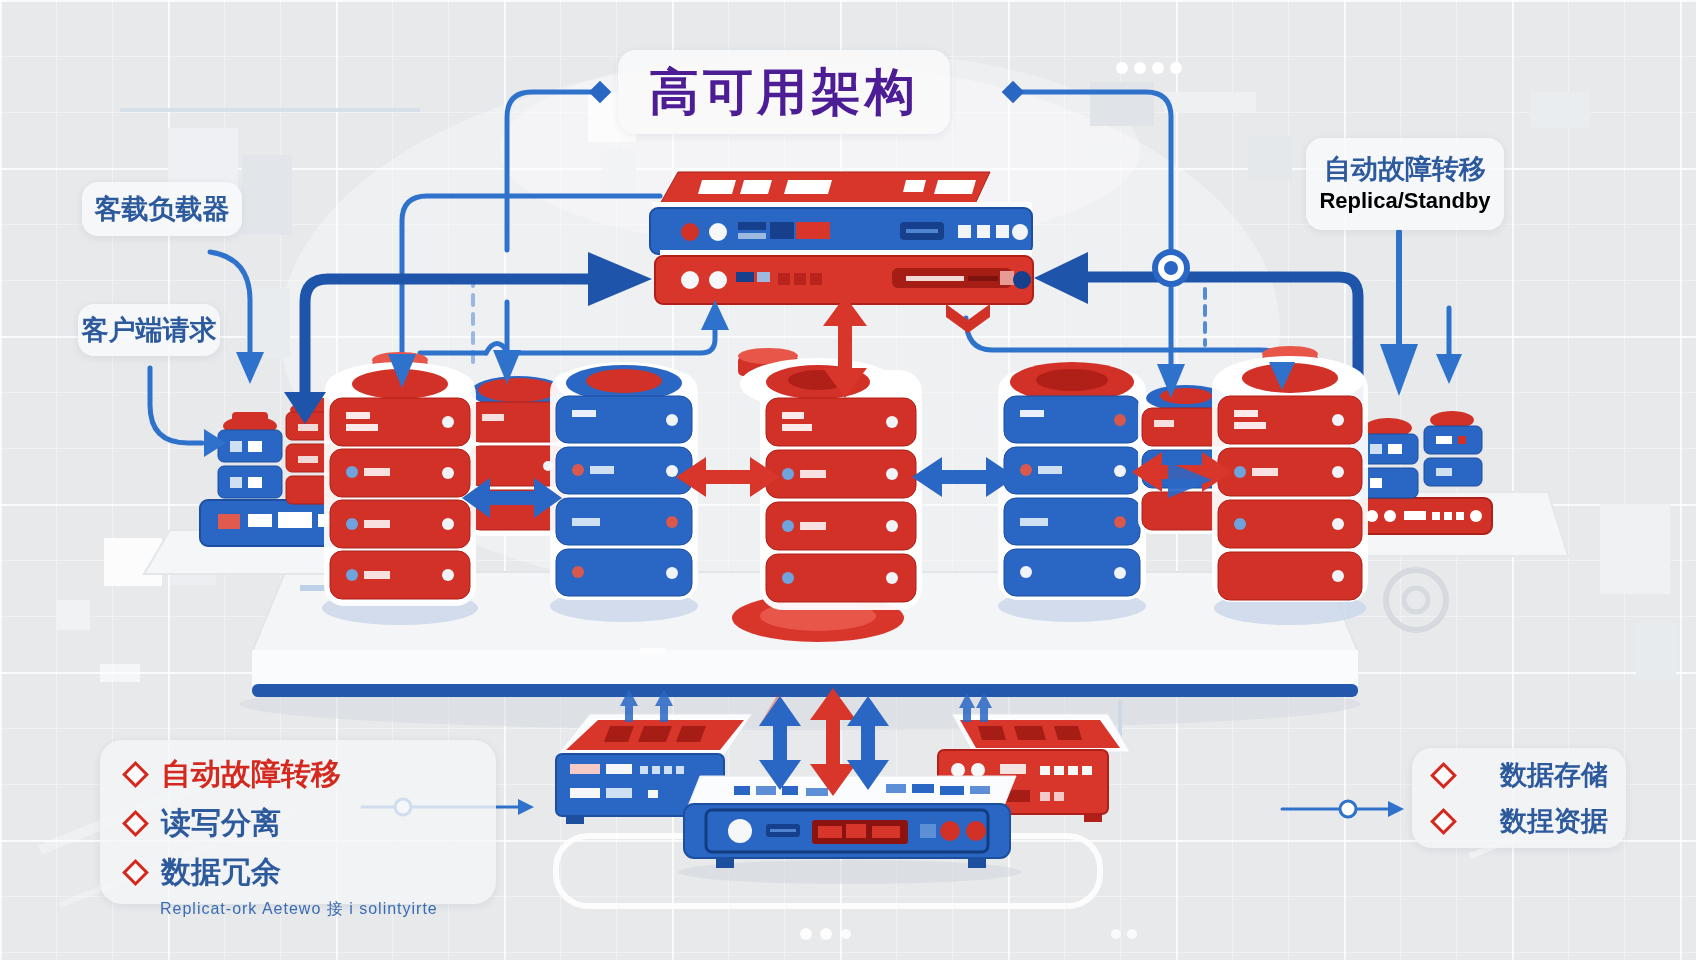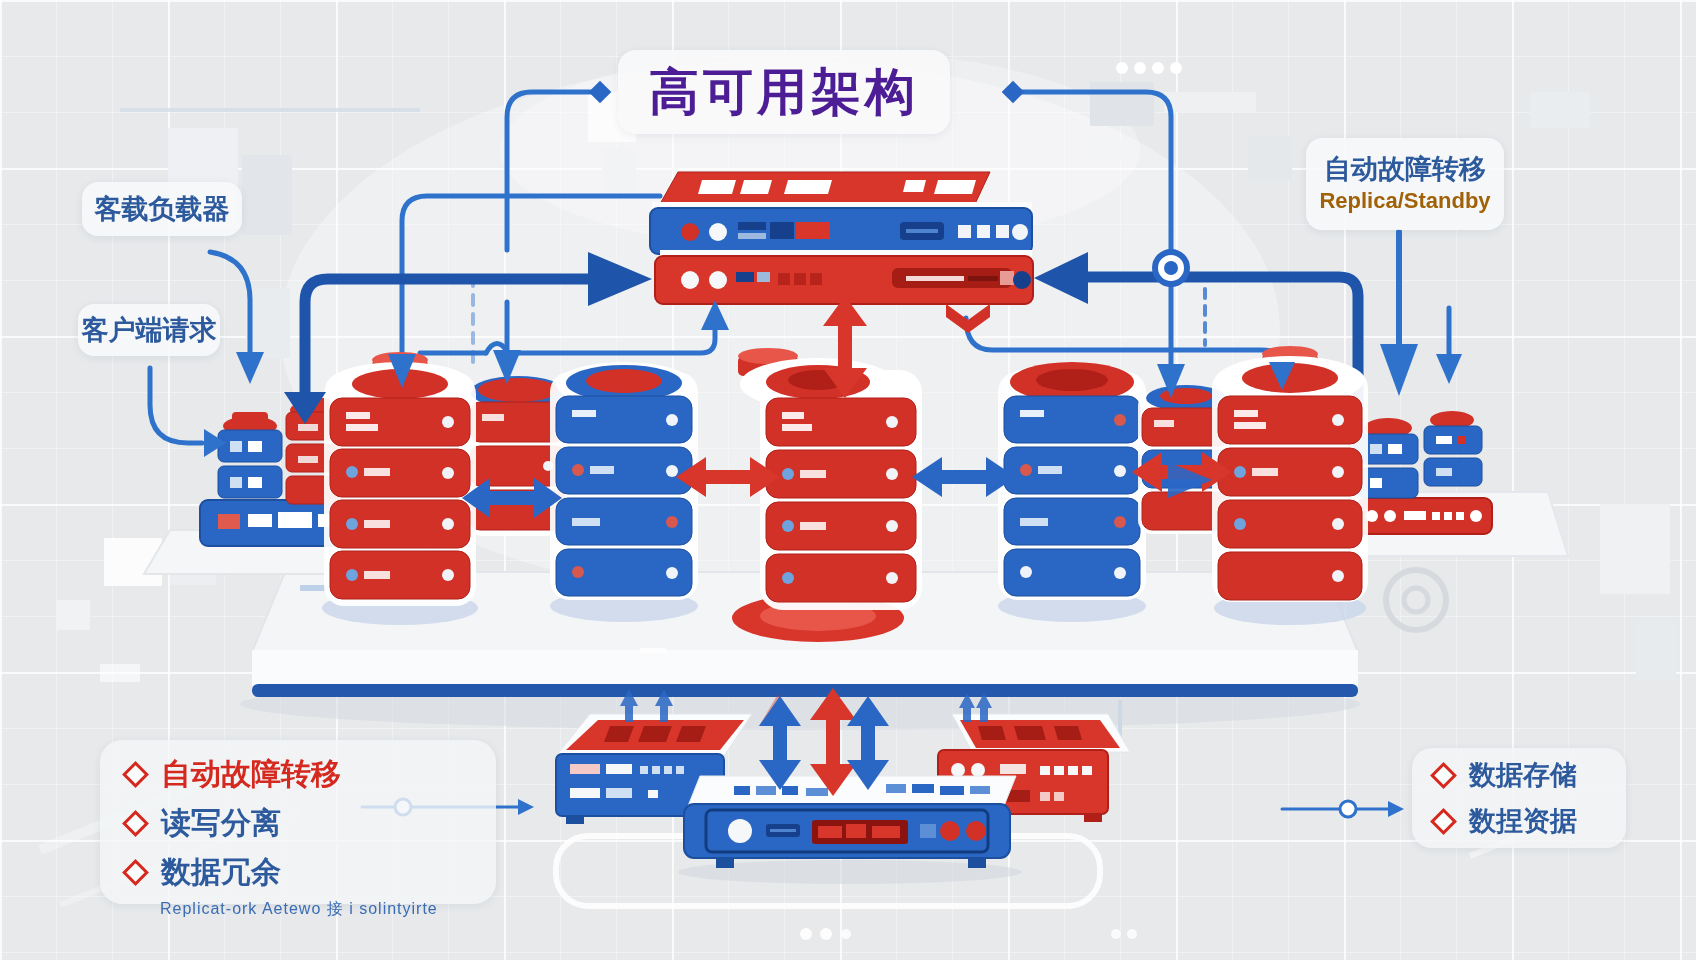--- a/index.html
+++ b/index.html
@@ -17,29 +17,29 @@
   .art{position:absolute;left:0;top:0;width:1696px;height:960px;}
   .lbl{position:absolute;display:flex;align-items:center;justify-content:center;
        background:rgba(247,248,250,.88);border-radius:16px;
        box-shadow:0 2px 8px rgba(40,60,90,.08);color:#2d5a9c;font-weight:bold;}
   .title-box{left:618px;top:50px;width:332px;height:84px;background:rgba(248,249,250,.92);
        border-radius:18px;color:#4c1d95;font-size:50px;letter-spacing:4px;}
   .lb-box{left:82px;top:182px;width:160px;height:54px;font-size:27px;}
   .client-box{left:78px;top:304px;width:142px;height:52px;font-size:27px;}
   .failover-box{left:1306px;top:138px;width:198px;height:92px;flex-direction:column;line-height:1.25;}
   .failover-box .l1{font-size:27px;}
-  .failover-box .l2{font-size:22px;color:#a16207;font-weight:bold;}
+  .failover-box .l2{font-size:22px;color:#000000;font-weight:bold;}
   .feat-left{left:100px;top:740px;width:396px;height:164px;background:rgba(243,245,247,.82);
        border-radius:22px;flex-direction:column;align-items:flex-start;justify-content:flex-start;
        padding:10px 0 0 26px;box-sizing:border-box;}
   .feat-right{left:1412px;top:748px;width:214px;height:100px;background:rgba(243,245,247,.85);
        border-radius:20px;flex-direction:column;align-items:flex-start;justify-content:center;
        padding-left:22px;box-sizing:border-box;}
   .feat-row{display:flex;align-items:center;margin:4px 0;font-size:30px;font-weight:bold;}
-  .feat-right .feat-row{font-size:27px;margin:5px 0;}
+  .feat-right .feat-row{font-size:27px;margin:5px 0;gap:31px;}
   .t-red{color:#d5281e;} .t-blue{color:#2d5a9c;}
   .diamond{width:13px;height:13px;border:3px solid #d5281e;background:rgba(255,255,255,.7);
        transform:rotate(45deg);margin-right:16px;flex:0 0 auto;}
   .footnote{font-size:16px;font-weight:normal;color:#3a6cb4;margin:2px 0 0 34px;letter-spacing:1px;}
 </style>
 </head>
 <body>
 
 <svg class="art" viewBox="0 0 1696 960">
 

